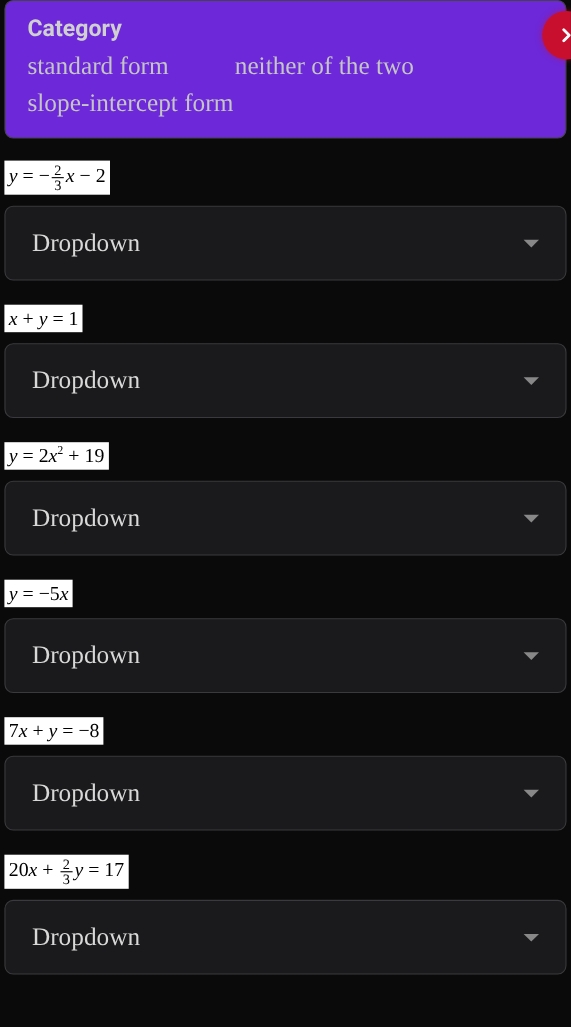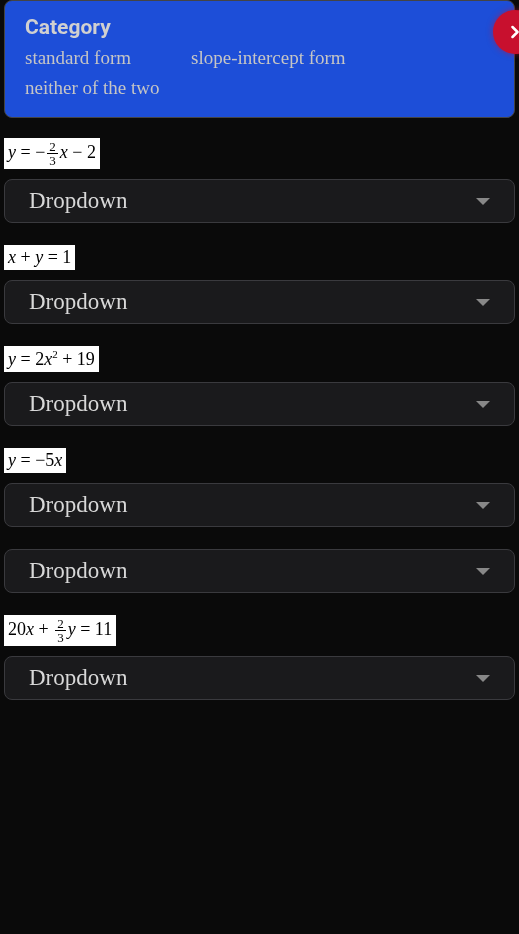--- a/index.html
+++ b/index.html
@@ -10,38 +10,38 @@
     body {
       background: #0a0a0a;
       color: #e0e0e0;
       font-family: -apple-system, BlinkMacSystemFont, "Segoe UI", Roboto, sans-serif;
       width: 519px;
       min-height: 934px;
       padding: 0;
       position: relative;
     }
     .category-box {
-      background: #1d4ed8;
+      background: #6d28d9;
       border: 1px solid #444;
       border-radius: 8px;
       margin: 0 4px 20px 4px;
       padding: 14px 20px 18px 20px;
     }
     .category-title {
       font-weight: 700;
       font-size: 21px;
       color: #d0d0d0;
       margin-bottom: 8px;
     }
     .category-options {
       display: flex;
       flex-wrap: wrap;
       gap: 8px 60px;
       font-family: "Comic Sans MS", "Segoe Script", cursive;
-      font-size: 19px;
+      font-size: 23px;
       color: #c5c5c5;
       font-weight: 300;
     }
     .category-option {
       white-space: nowrap;
     }
     .close-btn {
       position: absolute;
       top: 10px;
       right: -18px;
@@ -93,21 +93,21 @@
       font-size: 11px;
       font-style: normal;
     }
     .eq-it { font-style: italic; }
     .eq-rm { font-style: normal; }
     .dropdown {
       width: 100%;
       background: #1a1a1c;
       border: 1px solid #3a3a3e;
       border-radius: 8px;
-      padding: 8px 24px;
+      padding: 20px 24px;
       display: flex;
       align-items: center;
       justify-content: space-between;
       cursor: pointer;
     }
     .dropdown-label {
       font-family: "Times New Roman", Georgia, serif;
       font-size: 23px;
       color: #d8d8d8;
     }
@@ -125,43 +125,43 @@
 <div class="close-btn">
   <svg viewBox="0 0 24 24">
     <path d="M9 6l6 6-6 6" stroke="#fff" stroke-width="3" fill="none" stroke-linecap="round" stroke-linejoin="round"></path>
   </svg>
 </div>
 
 <div class="category-box">
   <div class="category-title">Category</div>
   <div class="category-options">
     <span class="category-option">standard form</span>
+    <span class="category-option">neither of the two</span>
     <span class="category-option">slope-intercept form</span>
-    <span class="category-option">neither of the two</span>
   </div>
 </div>
 
 <div id="questions-container">
     <div class="question-block"><div class="equation"><span class="eq-it">y</span> <span class="eq-rm">= −</span><span class="frac"><span class="num">2</span><span class="den">3</span></span><span class="eq-it">x</span> <span class="eq-rm">− 2</span></div><div class="dropdown">
         <span class="dropdown-label">Dropdown</span>
         <span class="dropdown-caret"></span>
       </div></div>
     <div class="question-block"><div class="equation"><span class="eq-it">x</span> <span class="eq-rm">+</span> <span class="eq-it">y</span> <span class="eq-rm">= 1</span></div><div class="dropdown">
         <span class="dropdown-label">Dropdown</span>
         <span class="dropdown-caret"></span>
       </div></div>
     <div class="question-block"><div class="equation"><span class="eq-it">y</span> <span class="eq-rm">= 2</span><span class="eq-it">x</span><sup>2</sup> <span class="eq-rm">+ 19</span></div><div class="dropdown">
         <span class="dropdown-label">Dropdown</span>
         <span class="dropdown-caret"></span>
       </div></div>
     <div class="question-block"><div class="equation"><span class="eq-it">y</span> <span class="eq-rm">= −5</span><span class="eq-it">x</span></div><div class="dropdown">
         <span class="dropdown-label">Dropdown</span>
         <span class="dropdown-caret"></span>
       </div></div>
-    <div class="question-block"><div class="dropdown">
+    <div class="question-block"><div class="equation"><span class="eq-rm">7</span><span class="eq-it">x</span> <span class="eq-rm">+</span> <span class="eq-it">y</span> <span class="eq-rm">= −8</span></div><div class="dropdown">
         <span class="dropdown-label">Dropdown</span>
         <span class="dropdown-caret"></span>
       </div></div>
-    <div class="question-block"><div class="equation"><span class="eq-rm">20</span><span class="eq-it">x</span> <span class="eq-rm">+</span> <span class="frac"><span class="num">2</span><span class="den">3</span></span><span class="eq-it">y</span> <span class="eq-rm">= 11</span></div><div class="dropdown">
+    <div class="question-block"><div class="equation"><span class="eq-rm">20</span><span class="eq-it">x</span> <span class="eq-rm">+</span> <span class="frac"><span class="num">2</span><span class="den">3</span></span><span class="eq-it">y</span> <span class="eq-rm">= 17</span></div><div class="dropdown">
         <span class="dropdown-label">Dropdown</span>
         <span class="dropdown-caret"></span>
       </div></div>
   </div>
 
 </body></html>

